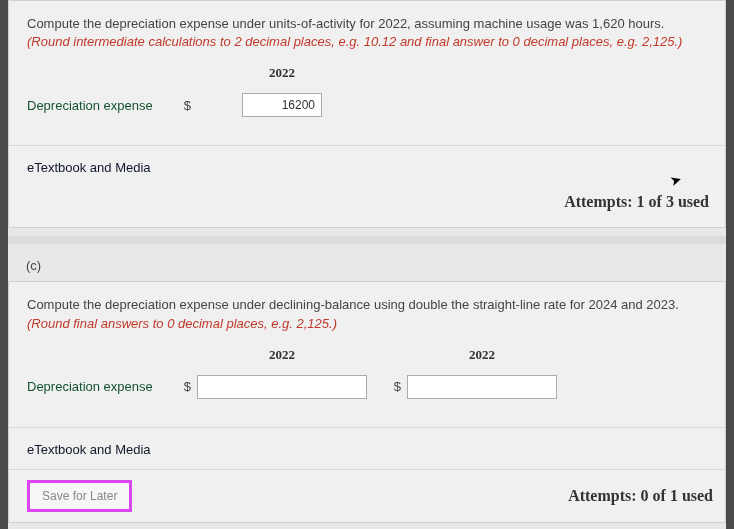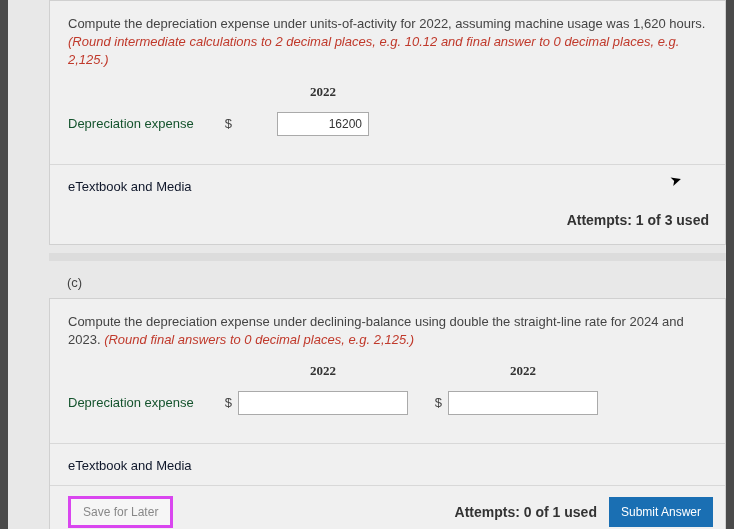--- a/index.html
+++ b/index.html
@@ -10,21 +10,20 @@
     height: 529px;
     overflow: hidden;
     font-size: 13px;
     color: #333;
   }
   .container {
     background: #e8e8e8;
     margin: 0 8px;
     height: 100%;
     position: relative;
-    padding-left: 41px;
   }
   .section {
     background: #f0f0f0;
     border: 1px solid #d0d0d0;
     margin-bottom: 8px;
   }
   .inner {
     padding: 14px 18px 10px 18px;
   }
   .prompt {
@@ -67,21 +66,21 @@
   .num-input {
     height: 24px;
     border: 1px solid #aaa;
     background: #fff;
     text-align: right;
     padding: 2px 6px;
     font-size: 12px;
     color: #333;
     width: 100%;
   }
-  .num-input.b { width: 92px; }
+  .num-input.b { width: 80px; }
   .etext {
     border-top: 1px solid #d8d8d8;
     padding: 14px 18px 12px;
     color: #0f172a;
   }
   .etext-link {
     display: inline-block;
   }
   .footer-row {
     display: flex;
@@ -91,21 +90,22 @@
     gap: 12px;
   }
   .footer-row.with-save {
     justify-content: space-between;
     border-top: 1px solid #d8d8d8;
     padding: 10px 12px 10px 18px;
   }
   .attempts {
     font-weight: 600;
     color: #333;
-    font-size: 14px;
+    font-size: 16px;
+    font-family: Liberation Serif, serif;
   }
   .save-btn {
     border: 3px solid #d946ef;
     background: #f6f6f6;
     color: #888;
     padding: 6px 12px;
     font-size: 12px;
     cursor: pointer;
   }
   .submit-btn {
@@ -204,19 +204,18 @@
     </div>
 
     <div class="etext">
       <span class="etext-link">eTextbook and Media</span>
     </div>
 
     <div class="footer-row with-save">
       <button class="save-btn">Save for Later</button>
       <div class="right-group">
         <span class="attempts">Attempts: 0 of 1 used</span>
-        <button class="submit-btn">Submit Answer</button>
       </div>
     </div>
   </div>
 
   <span class="cursor">➤</span>
 </div>
 
 </body></html>

